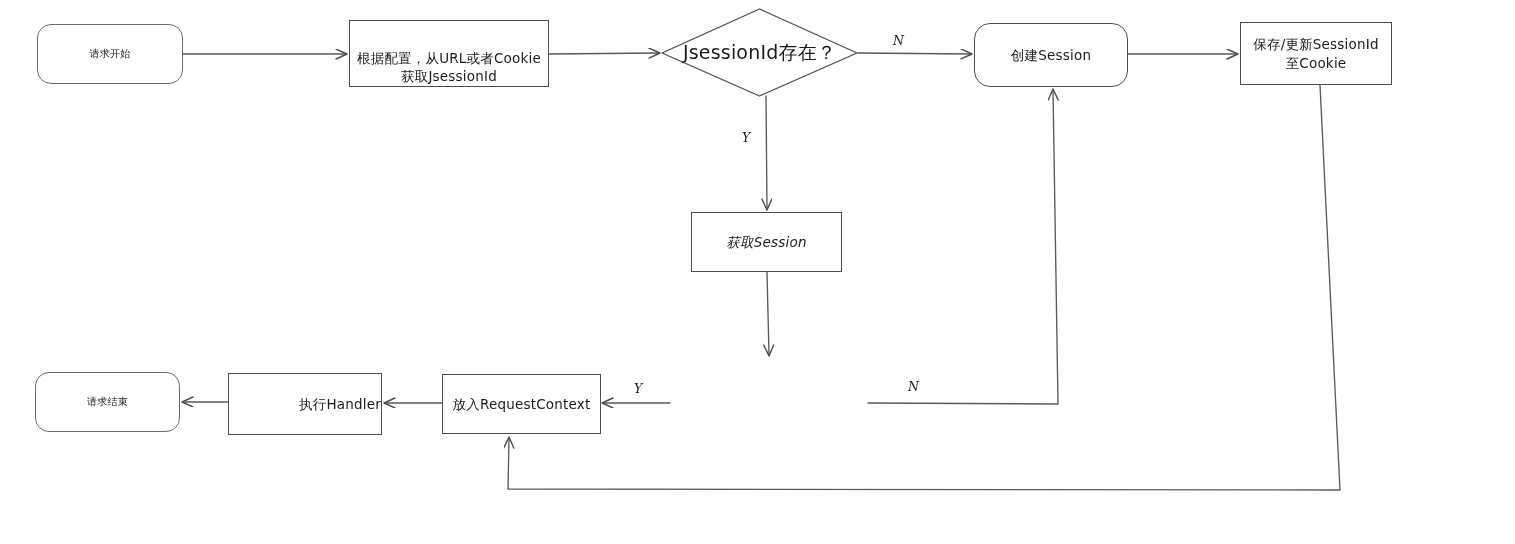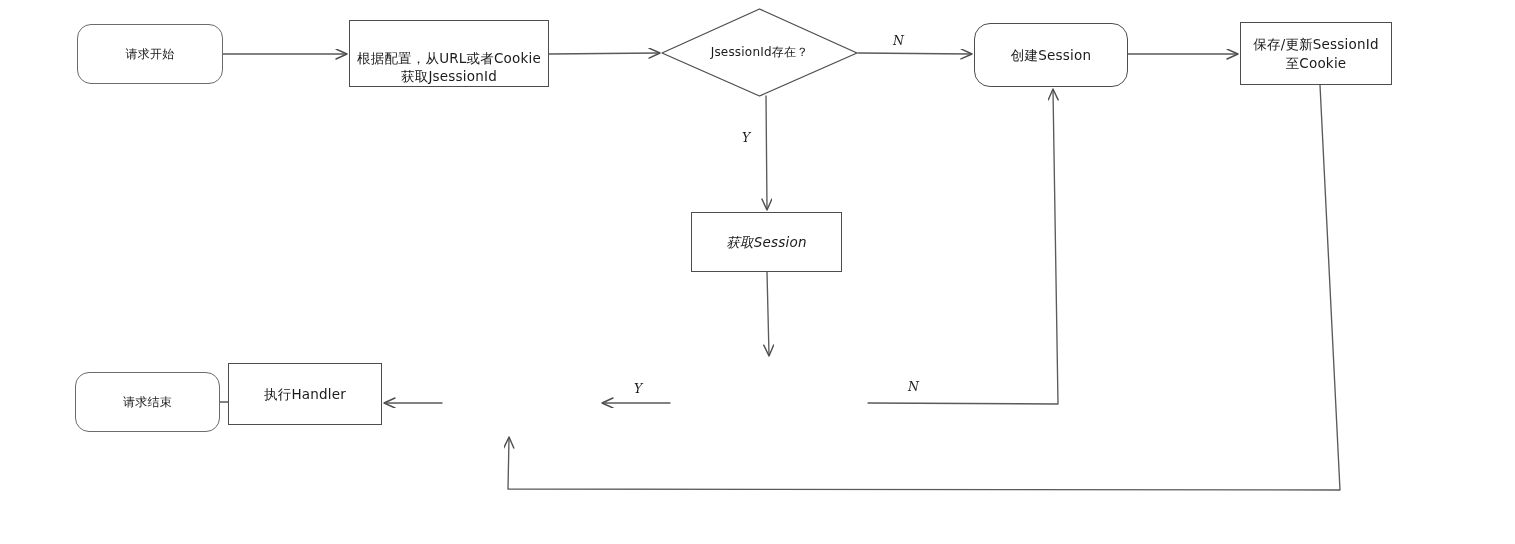--- a/index.html
+++ b/index.html
@@ -41,38 +41,37 @@
     white-space: pre-line;
     letter-spacing: 0.2px;
   }
   .rect {
     border: 1.3px solid #4d4d4d;
     font-size: 13.5px;
   }
   .terminal {
     border: 1.3px solid #6b6b6b;
     border-radius: 14px;
-    font-size: 12px;
-    margin-left: 40px;
+    font-size: 10px;
   }
   .diamond-wrap {
     position: absolute;
     background: transparent;
     border: none;
   }
   .diamond-label {
     position: absolute;
     left: 0;
     top: 0;
     width: 100%;
     height: 100%;
     display: flex;
     align-items: center;
     justify-content: center;
-    font-size: 12px;
+    font-size: 19px;
     color: #1a1a1a;
     text-align: center;
     letter-spacing: 0.2px;
   }
   .edge-label {
     position: absolute;
     font-size: 12.5px;
     font-style: italic;
     color: #1a1a1a;
     font-family: "DejaVu Serif", "Liberation Serif", serif;
@@ -138,22 +137,25 @@
   <div class="node rect" style="left:1240px; top:22px; width:152px; height:63px;">
     <span>保存/更新SessionId
 至Cookie</span>
   </div>
 
   <div class="node rect" style="left:691px; top:212px; width:151px; height:60px;font-style:italic;">
     <span>获取Session</span>
   </div>
 
 
+  <div class="node rect" style="left:442px; top:374px; width:159px; height:60px;">
+    <span>放入RequestContext</span>
+  </div>
 
-  <div class="node rect" style="left:228px; top:363px; width:154px; height:62px;">
+  <div class="node rect" style="left:228px; top:373px; width:154px; height:62px;justify-content:flex-end;">
     <span>执行Handler</span>
   </div>
 
   <div class="node terminal" style="left:35px; top:372px; width:145px; height:60px;">
     <span>请求结束</span>
   </div>
 
   <div class="edge-label" style="left:893px; top:33px;">N</div>
 
   <div class="edge-label" style="left:742px; top:130px;">Y</div>

